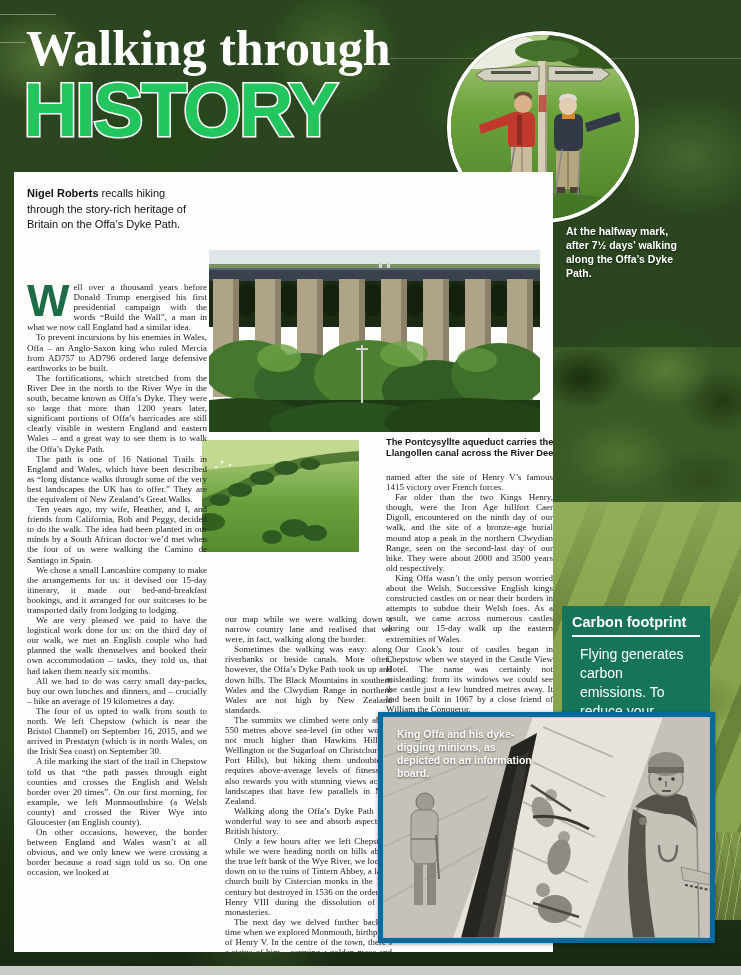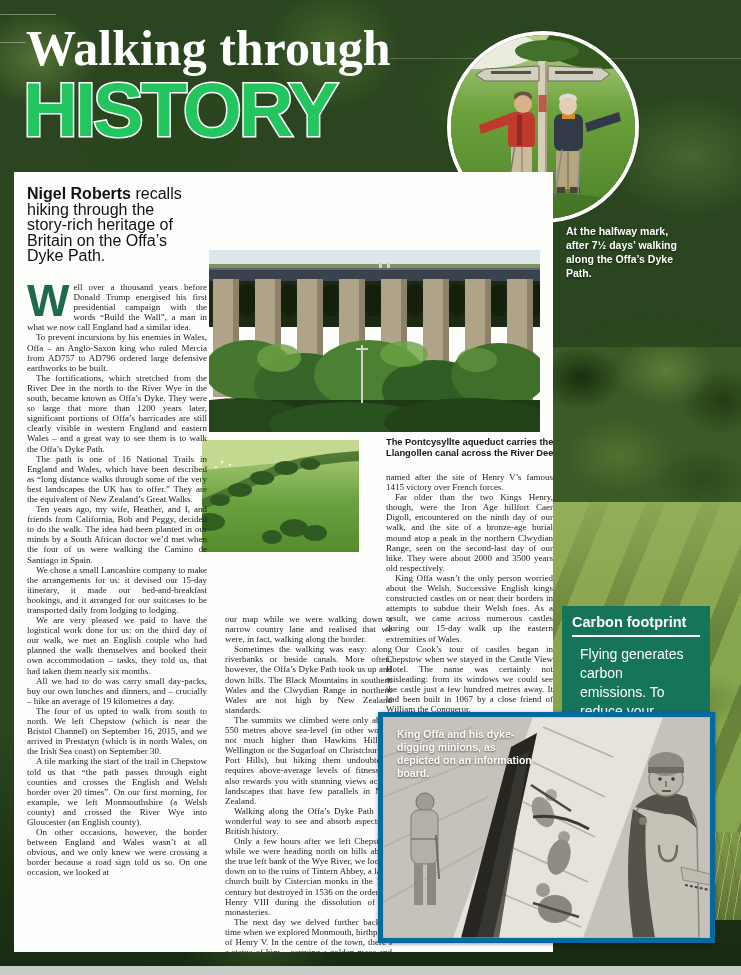--- a/index.html
+++ b/index.html
@@ -22,21 +22,21 @@
   .footer-gray{position:absolute;left:0;bottom:0;width:741px;height:9px;background:#c9cdc7;}
 
   
   .title-serif{position:absolute;left:26px;top:22px;font-family:"Liberation Serif",serif;font-weight:700;font-size:50px;line-height:52px;color:#fff;}
   .title-sans{position:absolute;left:23px;top:72px;font-weight:700;font-size:76px;line-height:76px;color:#22c55e;letter-spacing:-3px;-webkit-text-stroke:3px #fff;paint-order:stroke fill;}
 
   
   .panel{position:absolute;left:14px;top:172px;width:539px;height:780px;background:#fdfdfb;}
 
   
-  .intro{position:absolute;left:27px;top:186px;width:168px;font-size:16px;line-height:15.5px;color:#111;}
+  .intro{position:absolute;left:27px;top:186px;width:168px;font-size:11px;line-height:15.5px;color:#111;}
   .intro b{font-weight:700;}
 
   
   .bodytext{font-family:"Liberation Serif",serif;font-size:9px;line-height:10.1px;color:#1c1c1c;}
   .bodytext p{margin:0;text-align:justify;text-indent:9px;}
   .bodytext p.ni{text-indent:0;}
   .col1{position:absolute;left:27px;top:282px;width:180px;height:670px;overflow:hidden;}
   .col2{position:absolute;left:225px;top:614px;width:167px;height:338px;overflow:hidden;}
   .col3{position:absolute;left:386px;top:472px;width:167px;height:242px;overflow:hidden;}
   .dropcap{float:left;font-family:"Liberation Sans",sans-serif;font-weight:700;font-size:45px;line-height:36px;color:#1e6b48;margin:1px 4px 0 0;}

